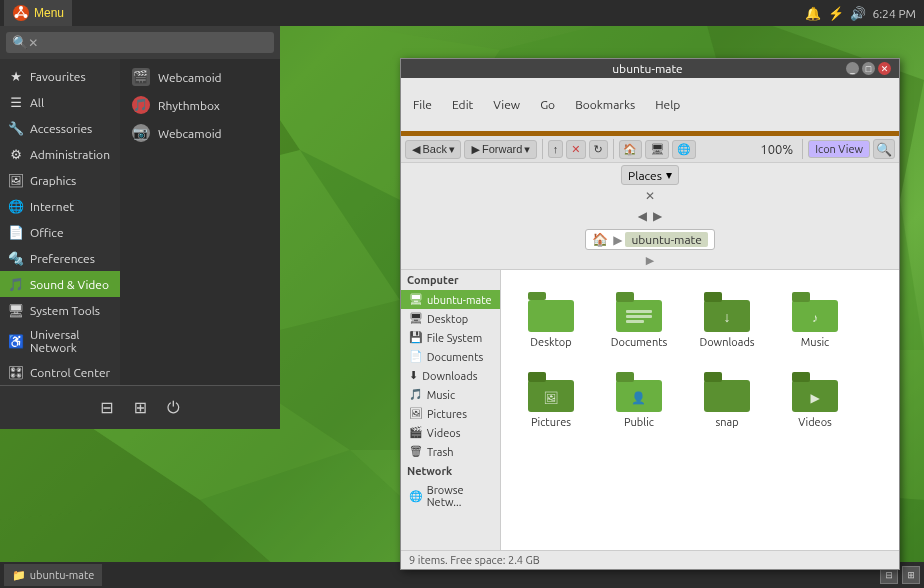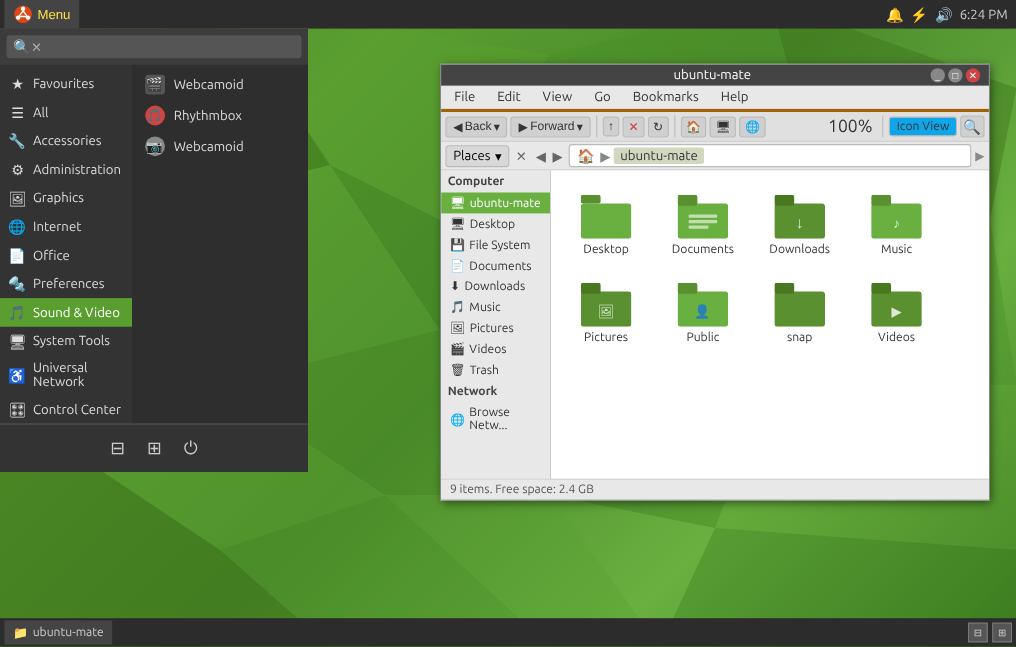--- a/index.html
+++ b/index.html
@@ -259,23 +259,23 @@
     }
     .fm-win-btn.minimize { background: #888; }
     .fm-win-btn.maximize { background: #888; }
     .fm-win-btn.close { background: #cc4444; }
 
     
     .fm-menubar {
       background: #e8e8e8;
       display: flex;
       gap: 12px;
-      padding: 2px 8px;
-      font-size: 12px;
-      border-bottom: 3px solid #a16207;
+      padding: 18px 8px;
+      font-size: 12px;
+      border-bottom: 5px solid #a16207;
     }
     .fm-menu-item {
       color: #333;
       cursor: pointer;
       padding: 2px 4px;
     }
 
     
     .fm-toolbar {
       background: #e0e0e0;
@@ -293,27 +293,27 @@
       background: #d0d0d0;
       border: 1px solid #bbb;
       border-radius: 3px;
       cursor: pointer;
       font-size: 11px;
       color: #333;
     }
     .fm-tb-separator { width: 1px; height: 20px; background: #bbb; margin: 0 2px; }
     .fm-tb-spacer { flex: 1; }
     .fm-zoom-label {
-      font-size: 16px;
+      font-size: 13px;
       color: #333;
       padding: 0 4px;
     }
     .fm-view-btn {
       padding: 2px 6px;
-      background: #0ea5e9;
+      background: #c4b5fd;
       border: 1px solid #bbb;
       border-radius: 3px;
       cursor: pointer;
       font-size: 11px;
       color: #333;
     }
     .fm-search-btn {
       width: 22px;
       height: 20px;
       background: #d0d0d0;
@@ -327,20 +327,21 @@
     }
 
     
     .fm-locationbar {
       display: flex;
       align-items: center;
       background: #e8e8e8;
       border-bottom: 1px solid #ccc;
       padding: 2px 4px;
       gap: 4px;
+      flex-direction: column;
     }
     .fm-places-btn {
       display: flex;
       align-items: center;
       gap: 4px;
       padding: 2px 6px;
       background: #d8d8d8;
       border: 1px solid #bbb;
       border-radius: 3px;
       cursor: pointer;

